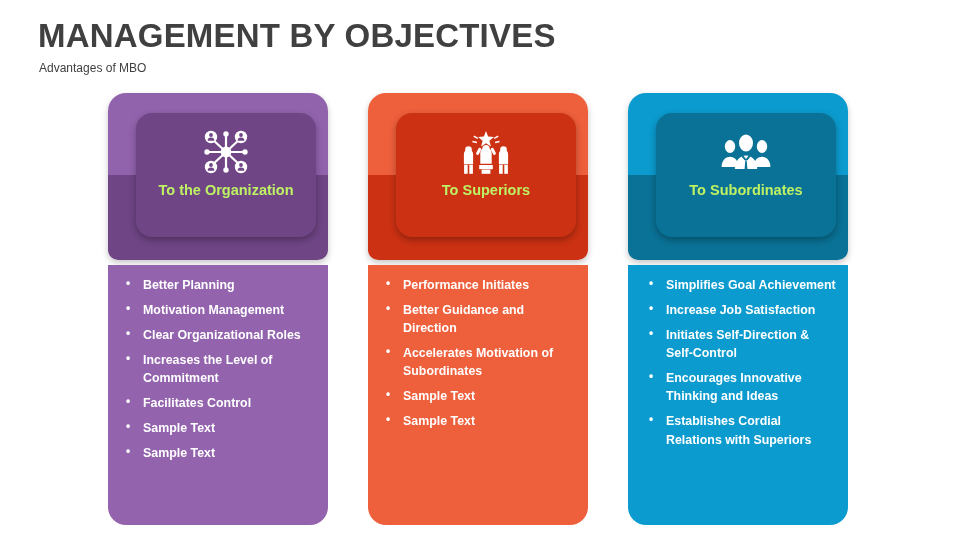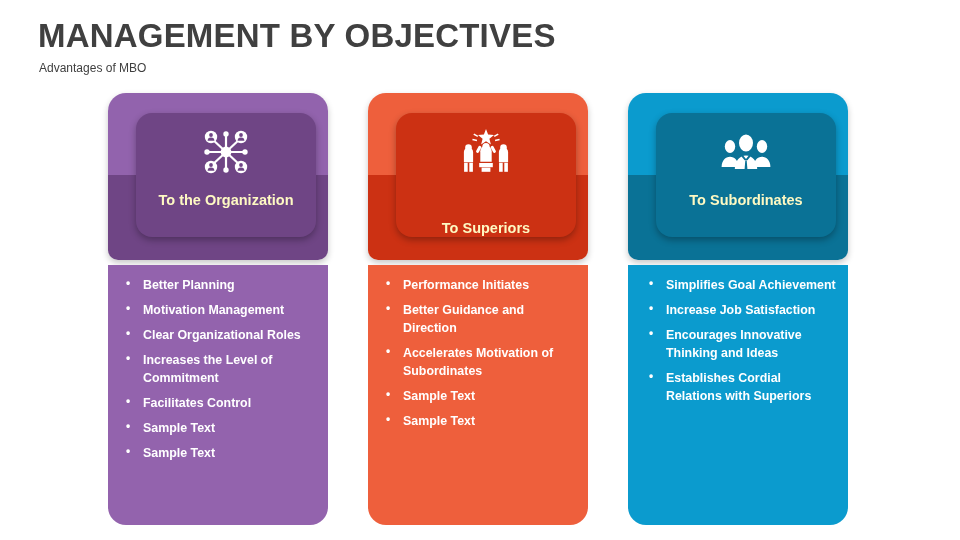--- a/index.html
+++ b/index.html
@@ -45,22 +45,22 @@
     display: flex; flex-direction: column;
     align-items: center; justify-content: flex-start;
     padding-top: 14px;
   }
   .icon-wrap {
     width: 58px; height: 50px;
     display: flex; align-items: center; justify-content: center;
   }
   .icon-wrap svg { display: block; }
   .card-title {
-    margin-top: 16px;
-    font-size: 14.5px; font-weight: bold; color: #fef9c3;
+    margin-top: 6px;
+    font-size: 14.5px; font-weight: bold; color: #bef264;
     text-align: center; line-height: 1.1;
   }
 
   
   .body-panel {
     position: absolute; top: 265px; width: 220px;
     border-radius: 0 0 18px 18px;
     padding: 11px 10px 14px 10px;
   }
   .b1 { left: 108px; height: 260px; }
@@ -143,21 +143,21 @@
       <li>Facilitates Control</li>
       <li>Sample Text</li>
       <li>Sample Text</li>
     </ul>
   </div>
 
   <div class="column col-2">
     <div class="header-outer">
       <div class="band-top" style="background: rgb(238, 95, 60);"></div>
       <div class="band-bottom" style="background: rgb(204, 49, 19);"></div>
-      <div class="header-inner" style="background: rgb(204, 49, 19); gap: 32px;">
+      <div class="header-inner" style="background: rgb(204, 49, 19);">
         <div class="icon-wrap">
           <svg width="52" height="46" viewBox="0 0 52 46">
             <g fill="#ffffff">
               <polygon points="26,2 28.1,7.6 34,7.9 29.4,11.7 30.9,17.4 26,14.2 21.1,17.4 22.6,11.7 18,7.9 23.9,7.6"></polygon>
               <rect x="13.5" y="7.5" width="4.6" height="1.5" transform="rotate(28 15.8 8.2)"></rect>
               <rect x="12.4" y="12.2" width="4.6" height="1.5" transform="rotate(12 14.7 12.9)"></rect>
               <rect x="33.9" y="7.5" width="4.6" height="1.5" transform="rotate(-28 36.2 8.2)"></rect>
               <rect x="35.0" y="12.2" width="4.6" height="1.5" transform="rotate(-12 37.3 12.9)"></rect>
               <circle cx="26" cy="19.5" r="3.6"></circle>
               <path d="M20.3 24.2a5.7 5.7 0 0 1 11.4 0v10.6h-11.4z"></path>
@@ -212,18 +212,19 @@
           </svg>
         </div>
         <div class="card-title">To Subordinates</div>
       </div>
     </div>
   </div>
   <div class="body-panel b3" style="background: rgb(11, 155, 206);">
     <ul class="bullets tight">
       <li>Simplifies Goal Achievement</li>
       <li>Increase Job Satisfaction</li>
+      <li>Initiates Self-Direction &amp; Self-Control</li>
       <li>Encourages Innovative Thinking and Ideas</li>
       <li>Establishes Cordial Relations with Superiors</li>
     </ul>
   </div>
 
 </div>
 
 </body></html>

